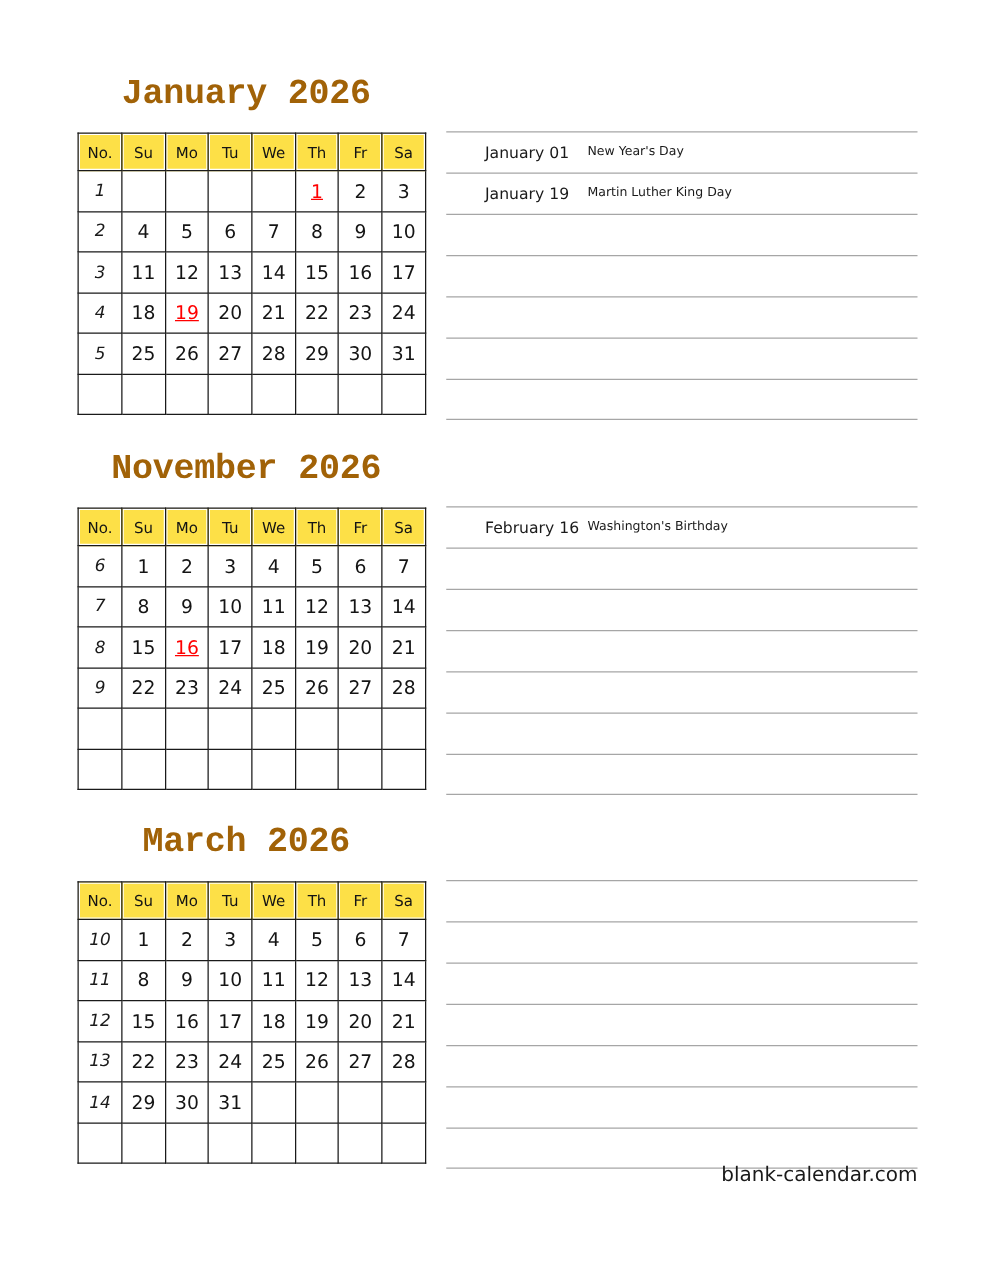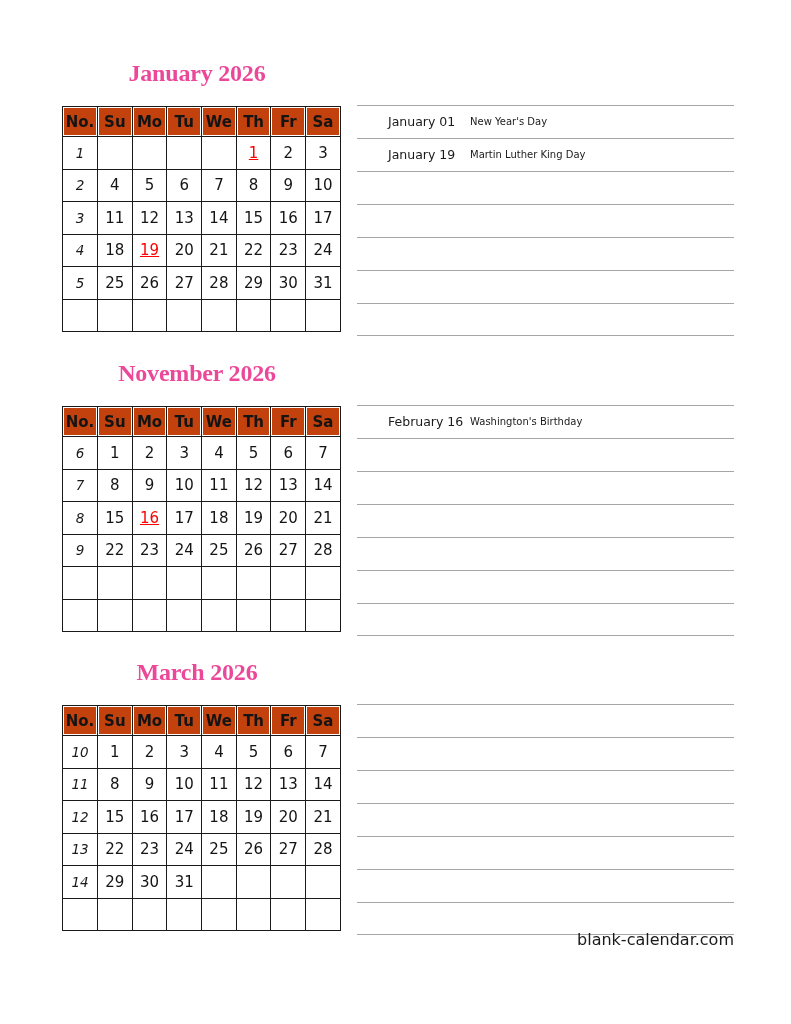--- a/index.html
+++ b/index.html
@@ -21,25 +21,25 @@
     width: 791px;
     height: 1024px;
     background: #ffffff;
   }
 
   .month-title {
     position: absolute;
     left: 62px;
     width: 270px;
     text-align: center;
-    font-size: 24px;
+    font-size: 28px;
     font-weight: bold;
-    color: #ec4899;
+    color: #a16207;
     letter-spacing: -0.2px;
-    font-family: Liberation Serif, serif;
+    font-family: Liberation Mono, monospace;
   }
 
   
   .cal-grid {
     position: absolute;
     left: 62px;
     border-collapse: collapse;
     table-layout: fixed;
     width: 270px;
     background: #ffffff;
@@ -50,23 +50,23 @@
     margin: 0;
     height: 31.5px;
     text-align: center;
     vertical-align: middle;
     font-size: 15px;
     color: #141414;
     font-weight: normal;
     font-family: "DejaVu Sans", sans-serif;
   }
   .cal-grid th {
-    background: #c2410c;
-    font-size: 15px;
-    font-weight: bold;
+    background: #fde047;
+    font-size: 12px;
+    font-weight: normal;
     height: 29px;
     box-shadow: inset 0 0 0 1px #ffffff;
   }
   .col-no { width: 34px; }
   .col-day { width: 33.7px; }
 
   td.wk {
     font-style: italic;
     font-size: 13.5px;
     color: #1a1a1a;

